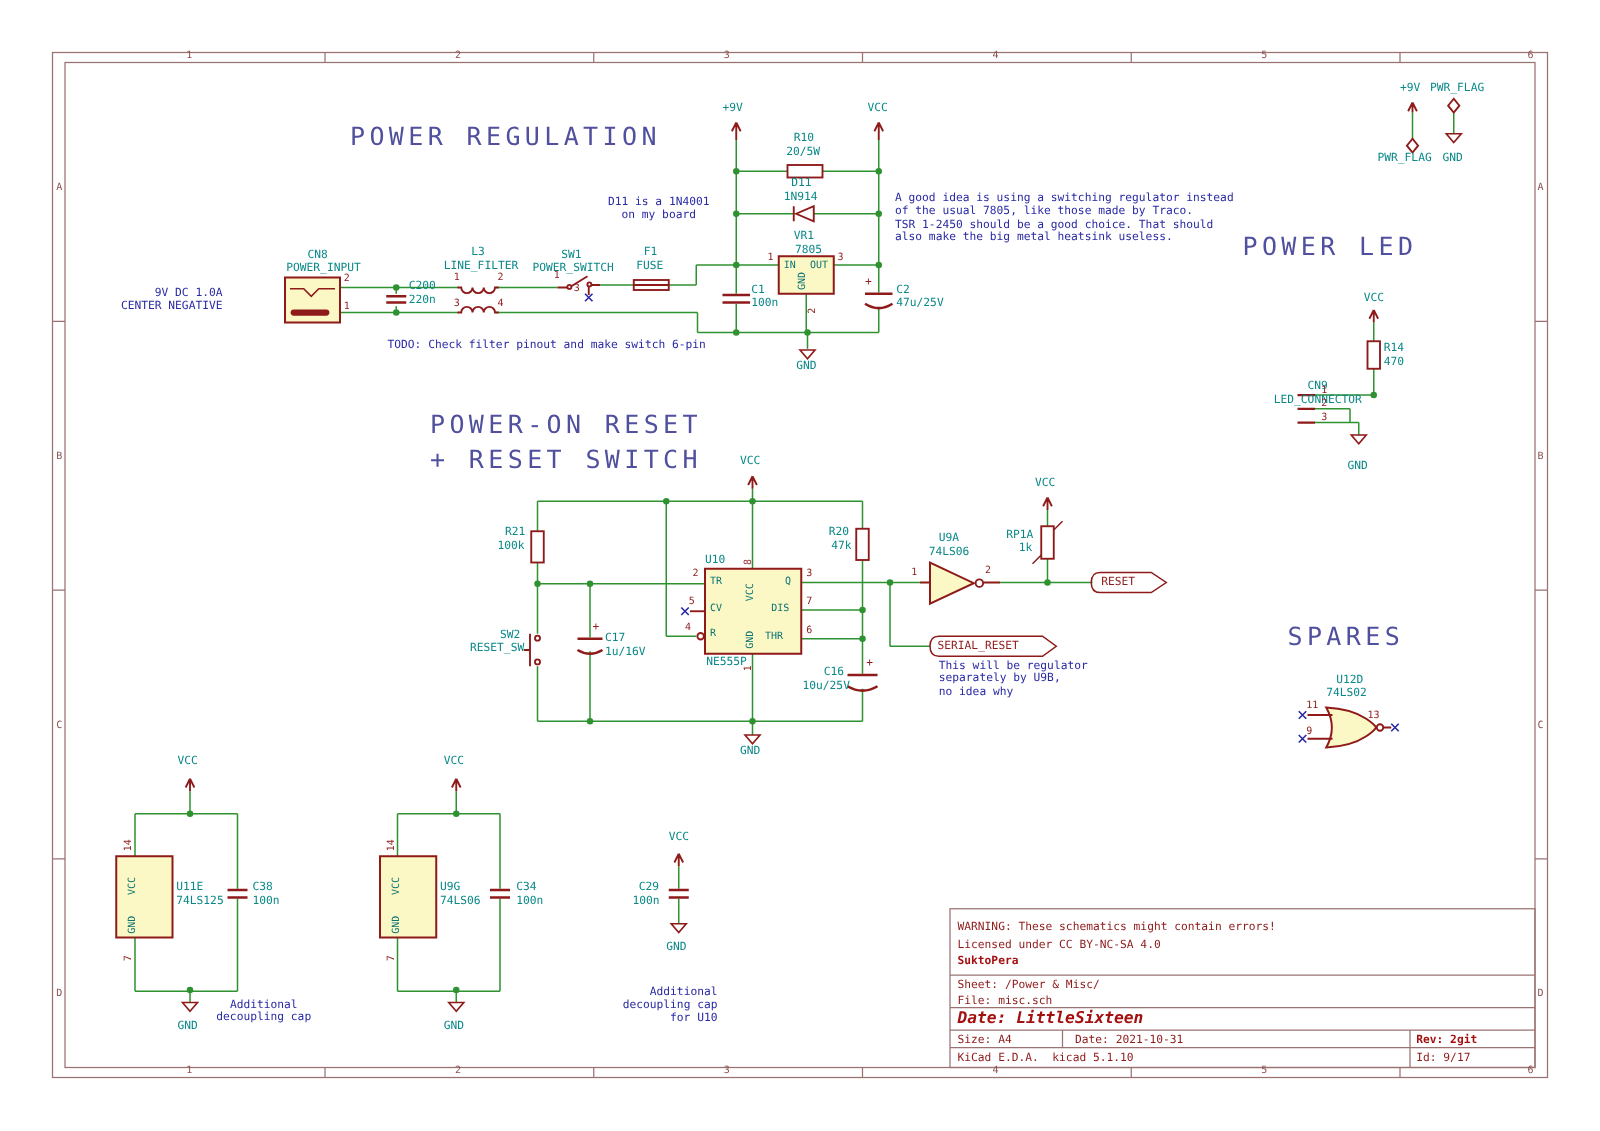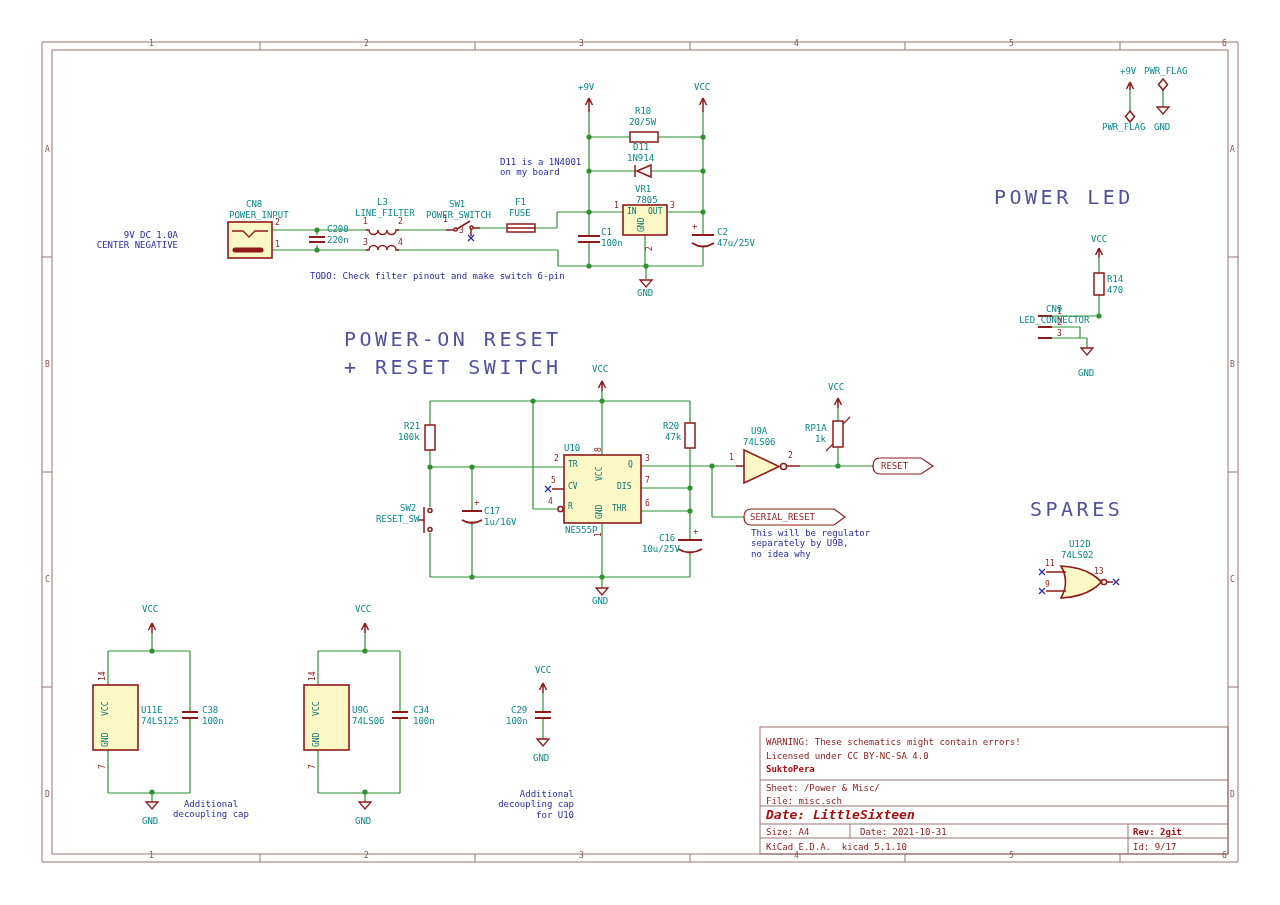--- a/index.html
+++ b/index.html
@@ -182,20 +182,21 @@
 <span class="lbl fr" style="left:1222px;top:852px">6</span>
 <span class="lbl fr" style="left:45px;top:146px">A</span>
 <span class="lbl fr" style="left:45px;top:361px">B</span>
 <span class="lbl fr" style="left:45px;top:576px">C</span>
 <span class="lbl fr" style="left:45px;top:791px">D</span>
 <span class="lbl fr" style="left:1230px;top:146px">A</span>
 <span class="lbl fr" style="left:1230px;top:361px">B</span>
 <span class="lbl fr" style="left:1230px;top:576px">C</span>
 <span class="lbl fr" style="left:1230px;top:791px">D</span>
 
+<span class="lbl h" style="left:280px;top:98px">POWER REGULATION</span>
 <span class="lbl h" style="left:994px;top:186px">POWER LED</span>
 <span class="lbl h" style="left:344px;top:356px">+ RESET SWITCH</span>
 <span class="lbl h" style="left:344px;top:328px">POWER-ON RESET</span>
 <span class="lbl h" style="left:1030px;top:498px">SPARES</span>
 
 <span class="lbl t" style="left:1120px;top:66px">+9V</span>
 <span class="lbl t" style="left:1144px;top:66px">PWR_FLAG</span>
 <span class="lbl t" style="left:1102px;top:122px">PWR_FLAG</span>
 <span class="lbl t" style="left:1154px;top:122px">GND</span>
 
@@ -219,36 +220,40 @@
 <span class="lbl p" style="left:459px;top:227px">3</span>
 <span class="lbl t" style="left:515px;top:197px">F1</span>
 <span class="lbl t" style="left:509px;top:208px">FUSE</span>
 <div class="lbl b" style="left:310px;top:271px">TODO: Check filter pinout and make switch 6-pin</div>
 <span class="lbl t" style="left:578px;top:82px">+9V</span>
 <span class="lbl t" style="left:694px;top:82px">VCC</span>
 <span class="lbl t" style="left:635px;top:106px">R10</span>
 <span class="lbl t" style="left:629px;top:117px">20/5W</span>
 <span class="lbl t" style="left:633px;top:142px">D11</span>
 <span class="lbl t" style="left:627px;top:153px">1N914</span>
-<div class="lbl b" style="left:500px;top:157px;width:118px;text-align:left">D11 is a 1N4001
+<div class="lbl b" style="left:468px;top:157px;width:118px;text-align:center">D11 is a 1N4001
 on my board</div>
 <span class="lbl t" style="left:635px;top:184px">VR1</span>
 <span class="lbl t" style="left:636px;top:195px">7805</span>
 <span class="lbl p" style="left:614px;top:202px">1</span>
 <span class="lbl p" style="left:670px;top:202px">3</span>
 <span class="lbl p vt" style="left:646px;top:251px">2</span>
 <span class="lbl n" style="left:627px;top:208px">IN</span>
 <span class="lbl n" style="left:648px;top:208px">OUT</span>
 <span class="lbl n vt" style="left:638px;top:232px">GND</span>
 <span class="lbl t" style="left:601px;top:227px">C1</span>
 <span class="lbl t" style="left:601px;top:238px">100n</span>
 <span class="lbl m" style="left:692px;top:221px">+</span>
 <span class="lbl t" style="left:717px;top:227px">C2</span>
 <span class="lbl t" style="left:717px;top:238px">47u/25V</span>
 <span class="lbl t" style="left:637px;top:288px">GND</span>
+<div class="lbl b" style="left:716px;top:154px">A good idea is using a switching regulator instead
+of the usual 7805, like those made by Traco.
+TSR 1-2450 should be a good choice. That should
+also make the big metal heatsink useless.</div>
 
 <span class="lbl t" style="left:1091px;top:234px">VCC</span>
 <span class="lbl t" style="left:1107px;top:274px">R14</span>
 <span class="lbl t" style="left:1107px;top:285px">470</span>
 <span class="lbl t" style="left:1046px;top:304px">CN9</span>
 <span class="lbl t" style="left:1019px;top:315px">LED_CONNECTOR</span>
 <span class="lbl p" style="left:1057px;top:308px">1</span>
 <span class="lbl p" style="left:1057px;top:319px">2</span>
 <span class="lbl p" style="left:1057px;top:330px">3</span>
 <span class="lbl t" style="left:1078px;top:368px">GND</span>

